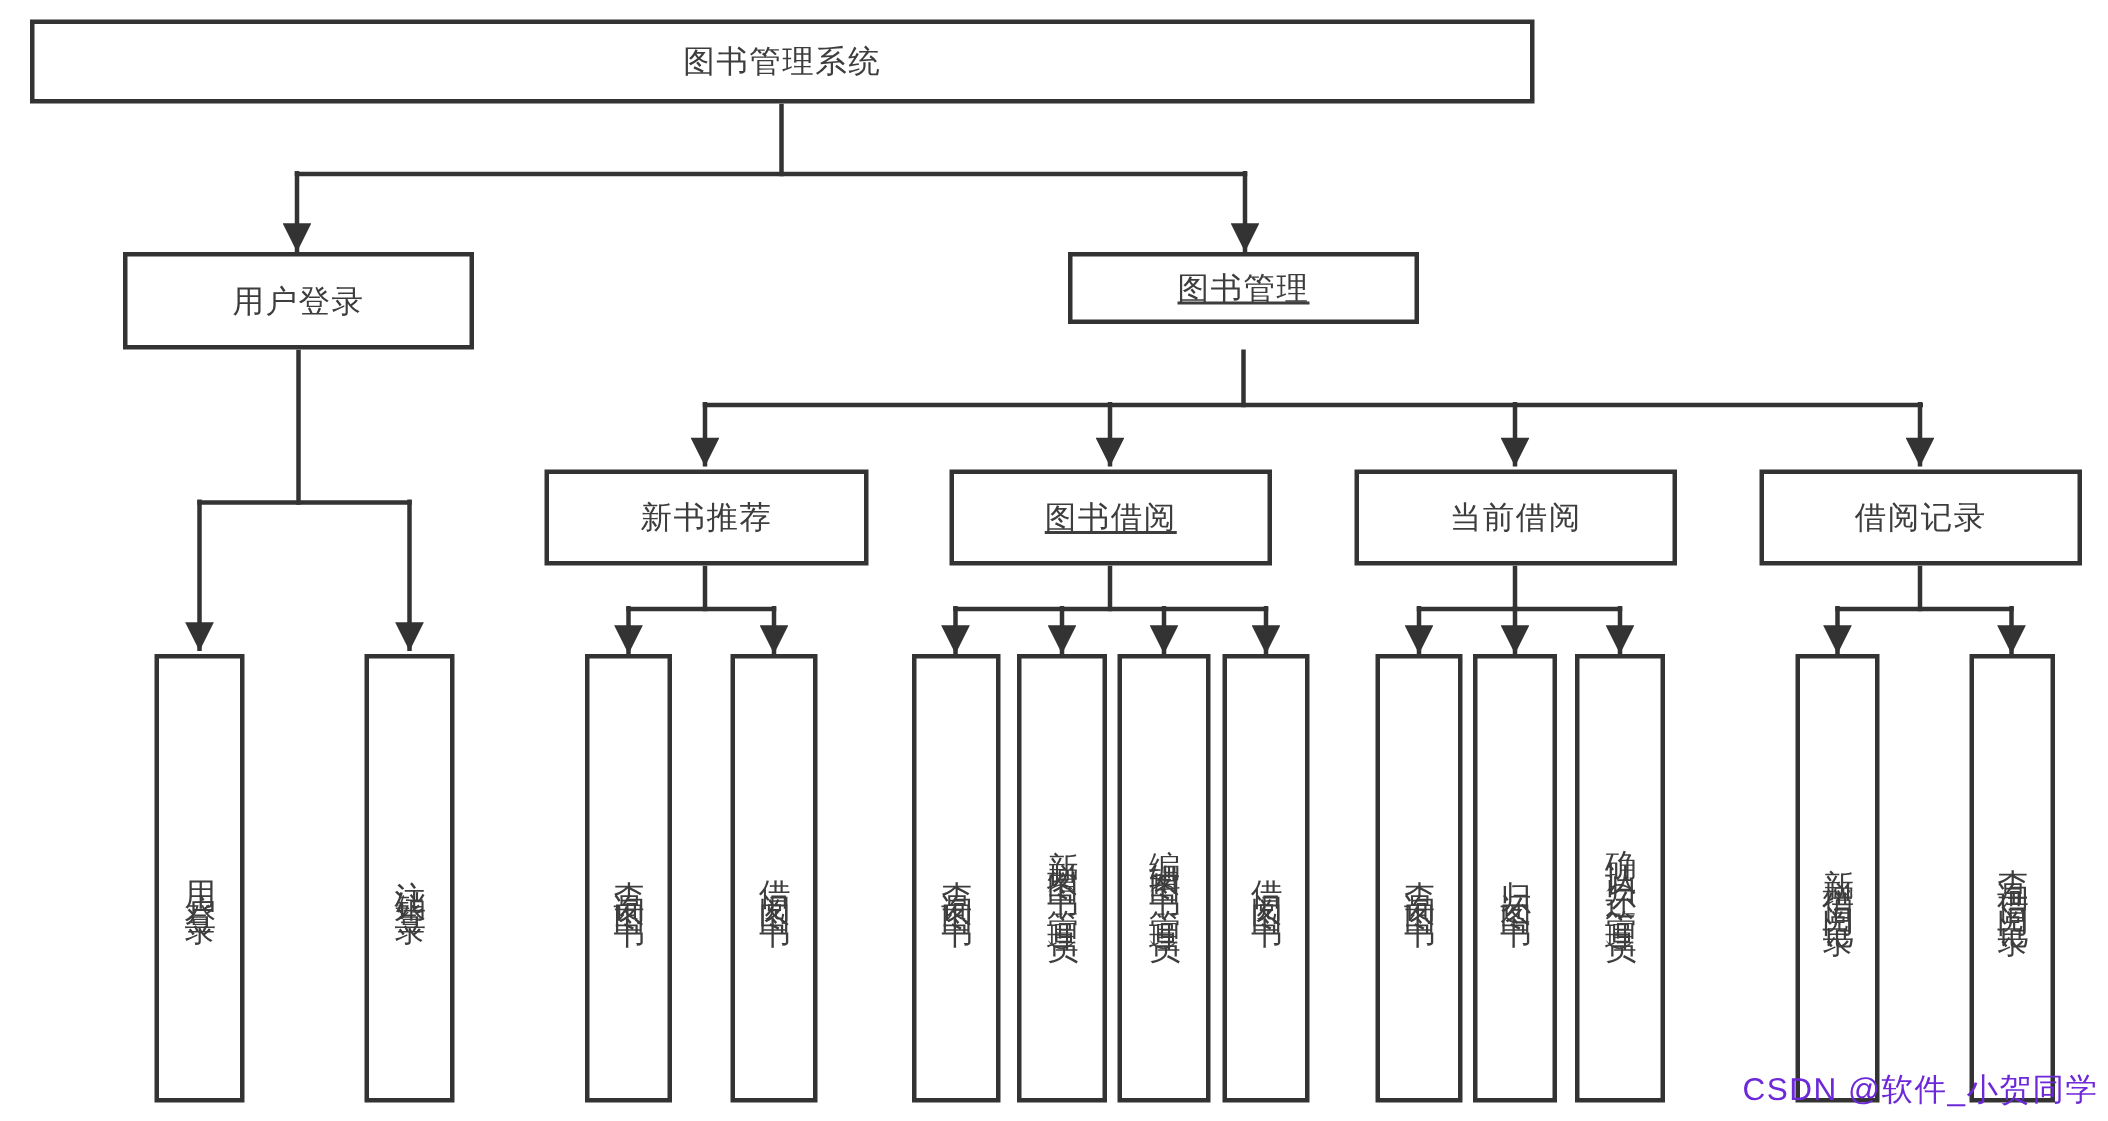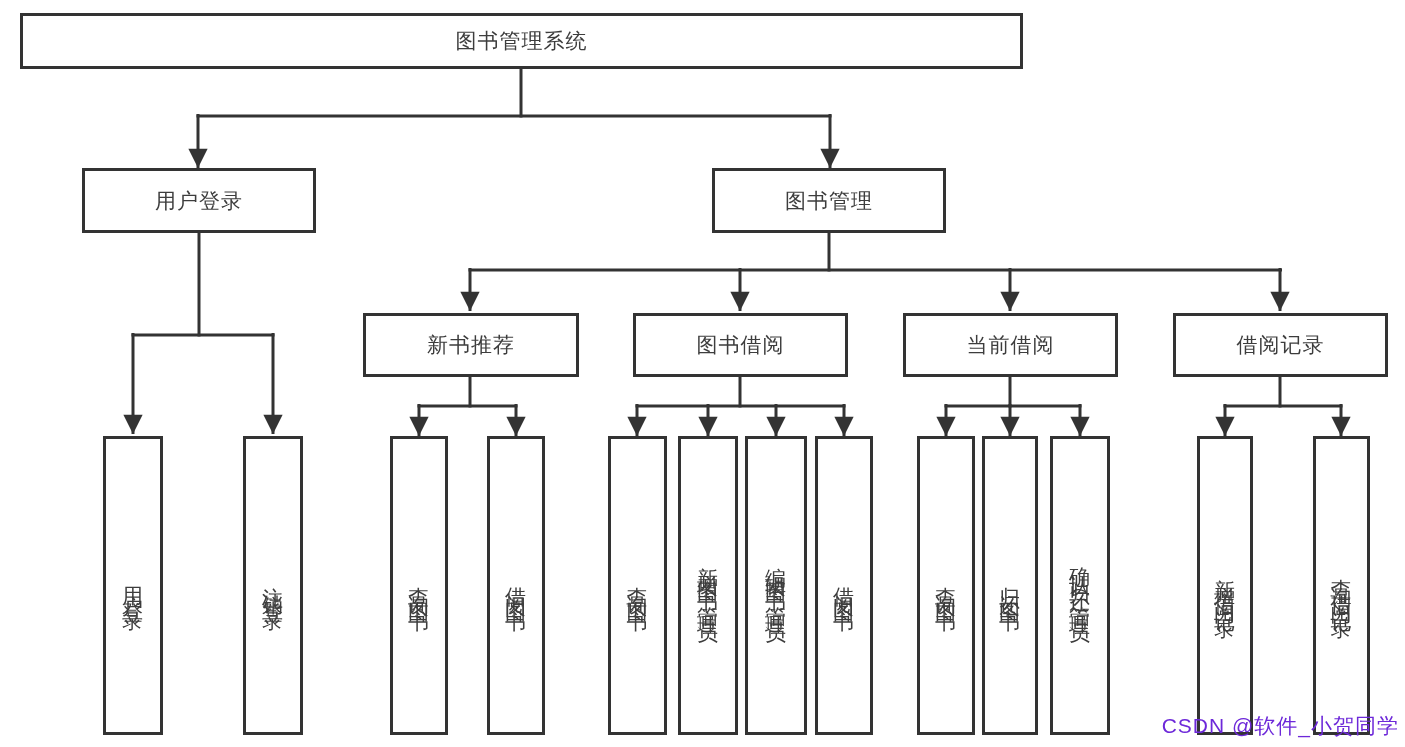--- a/index.html
+++ b/index.html
@@ -31,23 +31,23 @@
   .v-node span {
     writing-mode: vertical-rl;
     text-orientation: mixed;
     font-size: 21px;
     letter-spacing: 8px;
     line-height: 1;
   }
   
   .n-root    { left: 20px;   top: 13px;  width: 1003px; height: 56px; }
   .n-user    { left: 82px;   top: 168px; width: 234px;  height: 65px; }
-  .n-book    { left: 712px;  top: 168px; width: 234px;  height: 65px; }
+  .n-book    { left: 712px;  top: 168px; width: 234px;  height: 48px; text-decoration: underline; }
   .n-gnew    { left: 363px;  top: 313px; width: 216px;  height: 64px; }
-  .n-gborrow { left: 633px;  top: 313px; width: 215px;  height: 64px; }
+  .n-gborrow { left: 633px;  top: 313px; width: 215px;  height: 64px; text-decoration: underline; }
   .n-gcur    { left: 903px;  top: 313px; width: 215px;  height: 64px; }
   .n-grec    { left: 1173px; top: 313px; width: 215px;  height: 64px; }
   
   .leaf { top: 436px; height: 299px; }
   .n-ul1 { left: 103px;  width: 60px; }
   .n-ul2 { left: 243px;  width: 60px; }
   .n-nb1 { left: 390px;  width: 58px; }
   .n-nb2 { left: 487px;  width: 58px; }
   .n-bw1 { left: 608px;  width: 59px; }
   .n-bw2 { left: 678px;  width: 60px; }

